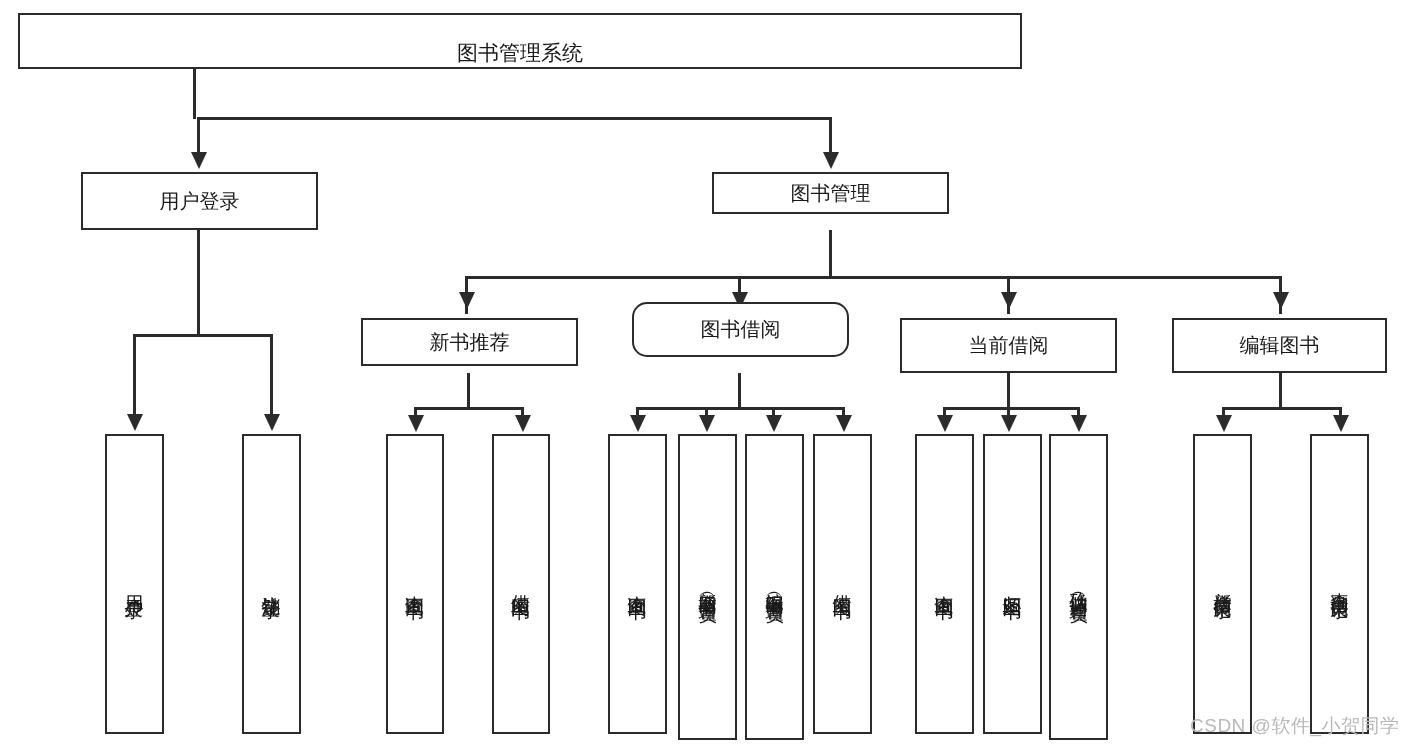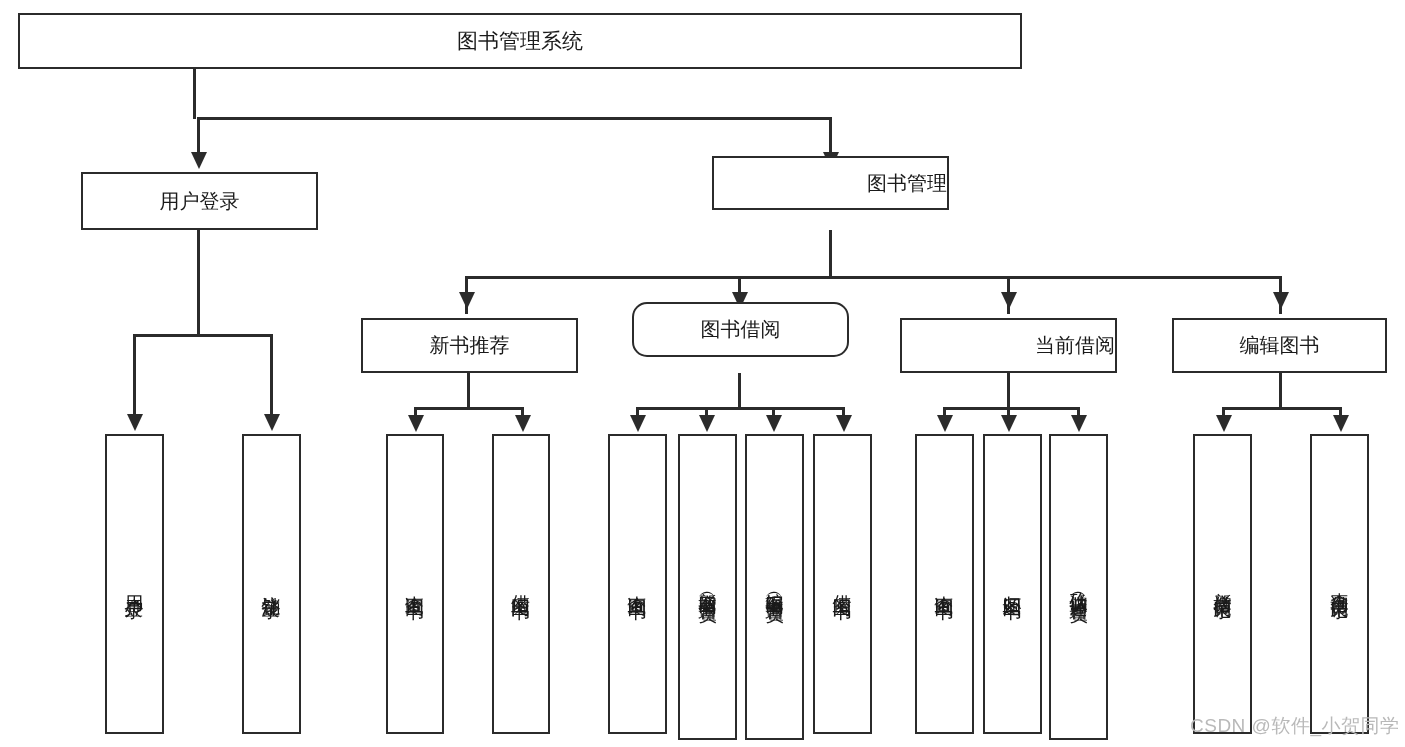--- a/index.html
+++ b/index.html
@@ -76,39 +76,39 @@
     white-space: nowrap;
     letter-spacing: 0.5px;
     text-align: right;
   }
 </style>
 </head>
 <body>
 
 <div id="canvas">
 
-  <div class="node node-root" style="left:18px; top:13px; width:1004px; height:56px;">
+  <div class="node node-root" style="left:18px; top:13px; width:1004px; height:56px;align-items:flex-end;">
     <span>图书管理系统</span>
   </div>
 
   <div class="linev" style="left:193px; top:69px; height:50px;"></div>
 
   <div class="lineh" style="left:197px; top:117px; width:635px;"></div>
 
   <div class="linev" style="left:197px; top:117px; height:38px;"></div>
   <div class="arrow" style="left:191px; top:152px;"></div>
 
   <div class="linev" style="left:829px; top:117px; height:38px;"></div>
   <div class="arrow" style="left:823px; top:152px;"></div>
 
   <div class="node node-l2" style="left:81px; top:172px; width:237px; height:58px;">
     <span>用户登录</span>
   </div>
 
-  <div class="node node-l2" style="left:712px; top:156px; width:237px; height:54px;justify-content:flex-end;">
+  <div class="node node-l2" style="left:712px; top:172px; width:237px; height:42px;">
     <span>图书管理</span>
   </div>
 
   <div class="linev" style="left:197px; top:230px; height:106px;"></div>
   <div class="lineh" style="left:133px; top:334px; width:140px;"></div>
   <div class="linev" style="left:133px; top:334px; height:82px;"></div>
   <div class="arrow" style="left:127px; top:414px;"></div>
   <div class="linev" style="left:270px; top:334px; height:82px;"></div>
   <div class="arrow" style="left:264px; top:414px;"></div>
 
@@ -127,27 +127,27 @@
 
   <div class="linev" style="left:738px; top:276px; height:38px;"></div>
   <div class="arrow" style="left:732px; top:292px;"></div>
 
   <div class="linev" style="left:1007px; top:276px; height:38px;"></div>
   <div class="arrow" style="left:1001px; top:292px;"></div>
 
   <div class="linev" style="left:1279px; top:276px; height:38px;"></div>
   <div class="arrow" style="left:1273px; top:292px;"></div>
 
-  <div class="node node-l3" style="left:361px; top:318px; width:217px; height:55px;">
+  <div class="node node-l3" style="left:361px; top:318px; width:217px; height:48px;">
     <span>新书推荐</span>
   </div>
   <div class="node node-l3" style="left:632px; top:302px; width:217px; height:55px;border-radius:15px;">
     <span>图书借阅</span>
   </div>
-  <div class="node node-l3" style="left:900px; top:318px; width:217px; height:55px;justify-content:flex-end;">
+  <div class="node node-l3" style="left:900px; top:318px; width:217px; height:55px;">
     <span>当前借阅</span>
   </div>
   <div class="node node-l3" style="left:1172px; top:318px; width:215px; height:55px;">
     <span>编辑图书</span>
   </div>
 
   <div class="linev" style="left:467px; top:373px; height:37px;"></div>
   <div class="lineh" style="left:414px; top:407px; width:110px;"></div>
   <div class="linev" style="left:414px; top:407px; height:13px;"></div>
   <div class="arrow" style="left:408px; top:415px;"></div>

